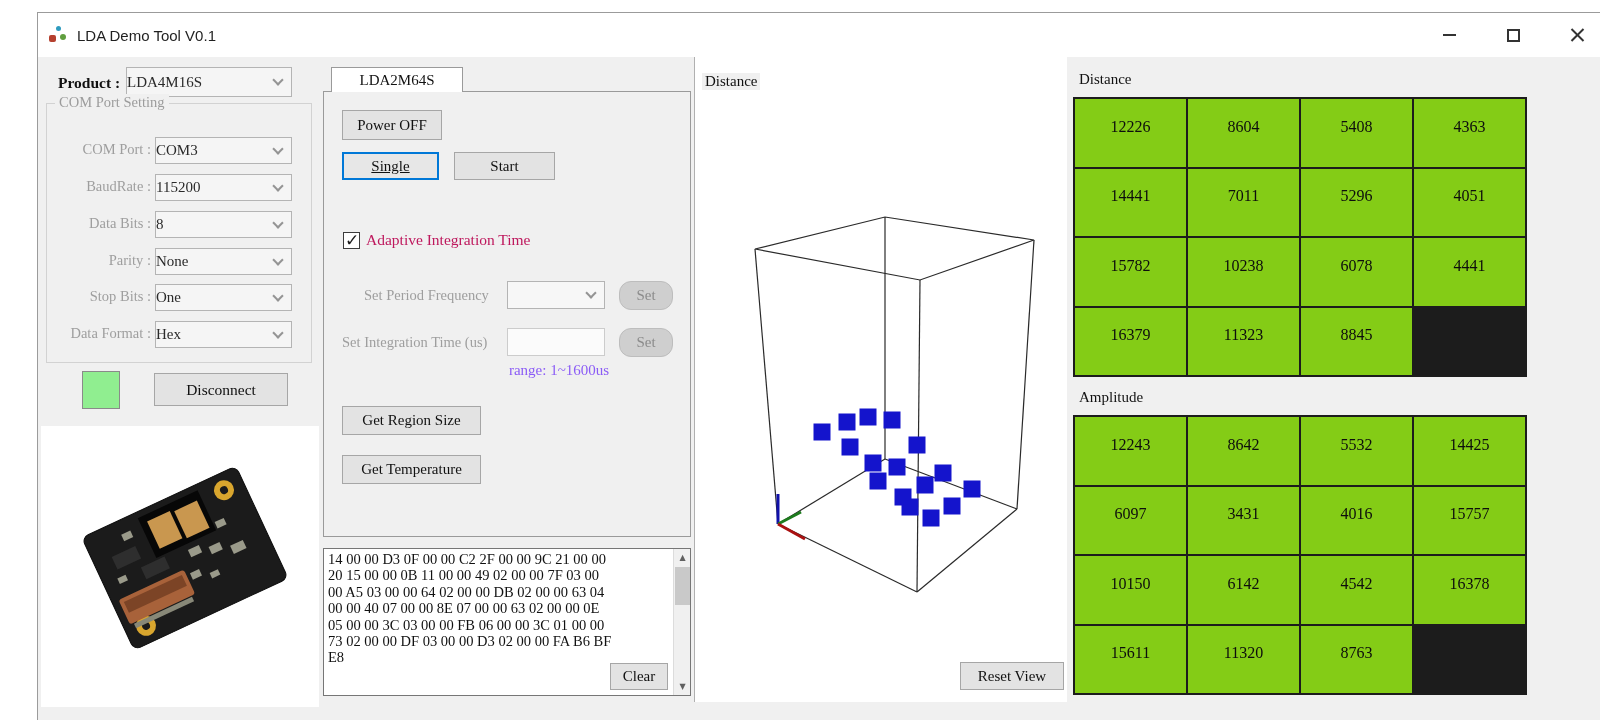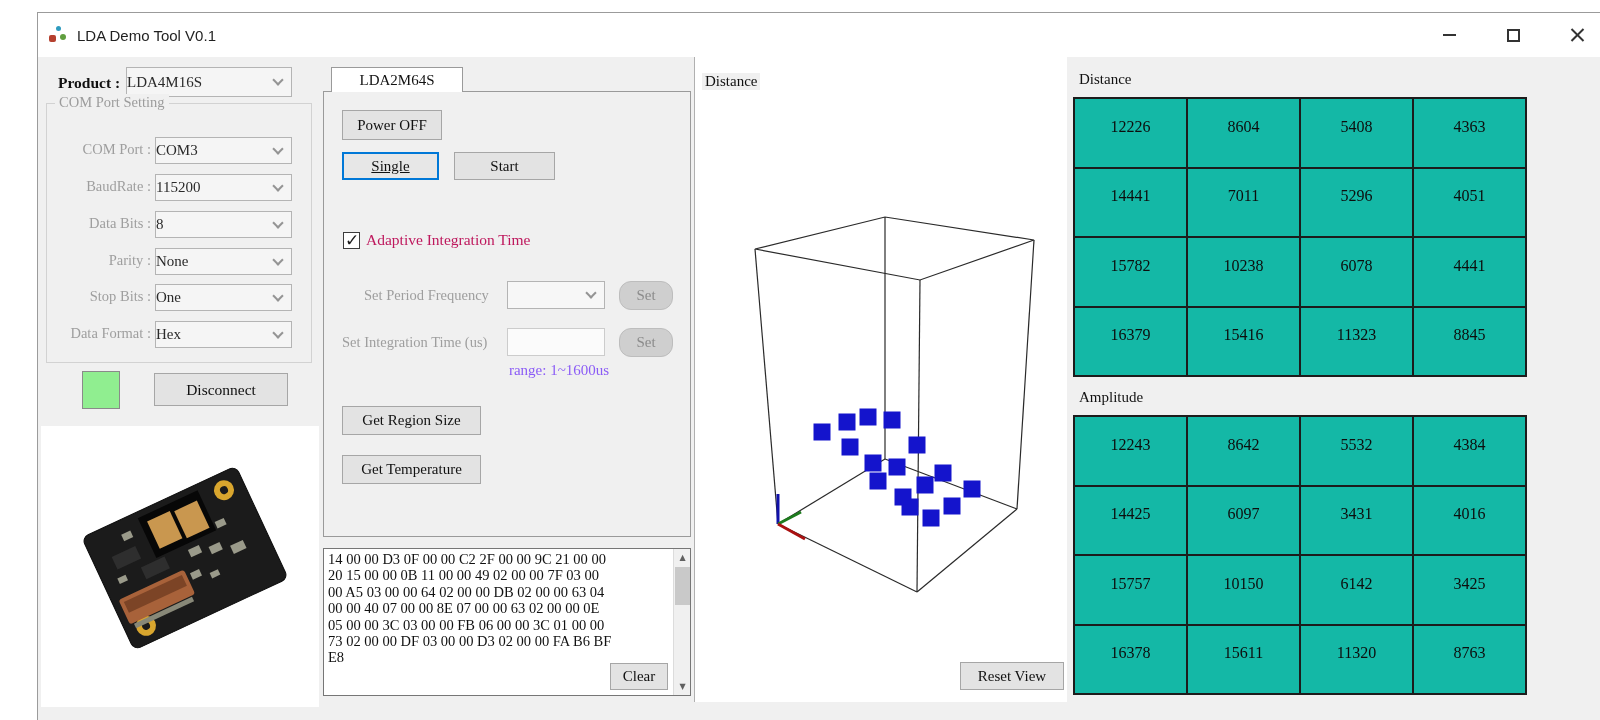--- a/index.html
+++ b/index.html
@@ -101,21 +101,21 @@
   .reset-btn { left:265px; top:605px; width:104px; height:28px;text-align:right; }
 
   
   .table-title { position:absolute; font-size:15px; color:#111; }
   .t1-title { left:1041px; top:14px; }
   .t2-title { left:1041px; top:332px; }
   .data-table { position:absolute; left:1035px; width:454px; height:280px; display:grid;
                 grid-template-columns:repeat(4,1fr); grid-template-rows:repeat(4,1fr);
                 gap:2px; background:#1c1c1c; border:2px solid #1c1c1c; }
   .t1 { top:40px; } .t2 { top:358px; }
-  .cell { background:#14b8a6; display:flex; align-items:center; justify-content:center;
+  .cell { background:#84cc16; display:flex; align-items:center; justify-content:center;
           font-size:16px; color:#0d0d0d; padding-bottom:12px; }
 </style>
 </head>
 <body>
 
 <div class="window">
 
   <div class="titlebar">
     <div class="app-icon">
       <div class="d1"></div>
@@ -314,39 +314,37 @@
         <div class="cell">4363</div>
         <div class="cell">14441</div>
         <div class="cell">7011</div>
         <div class="cell">5296</div>
         <div class="cell">4051</div>
         <div class="cell">15782</div>
         <div class="cell">10238</div>
         <div class="cell">6078</div>
         <div class="cell">4441</div>
         <div class="cell">16379</div>
-        <div class="cell">15416</div>
         <div class="cell">11323</div>
         <div class="cell">8845</div>
       </div>
 
     <div class="table-title t2-title">Amplitude</div>
     <div class="data-table t2">
         <div class="cell">12243</div>
         <div class="cell">8642</div>
         <div class="cell">5532</div>
-        <div class="cell">4384</div>
         <div class="cell">14425</div>
         <div class="cell">6097</div>
         <div class="cell">3431</div>
         <div class="cell">4016</div>
         <div class="cell">15757</div>
         <div class="cell">10150</div>
         <div class="cell">6142</div>
-        <div class="cell">3425</div>
+        <div class="cell">4542</div>
         <div class="cell">16378</div>
         <div class="cell">15611</div>
         <div class="cell">11320</div>
         <div class="cell">8763</div>
       </div>
 
   </div>
 </div>
 
 </body></html>

